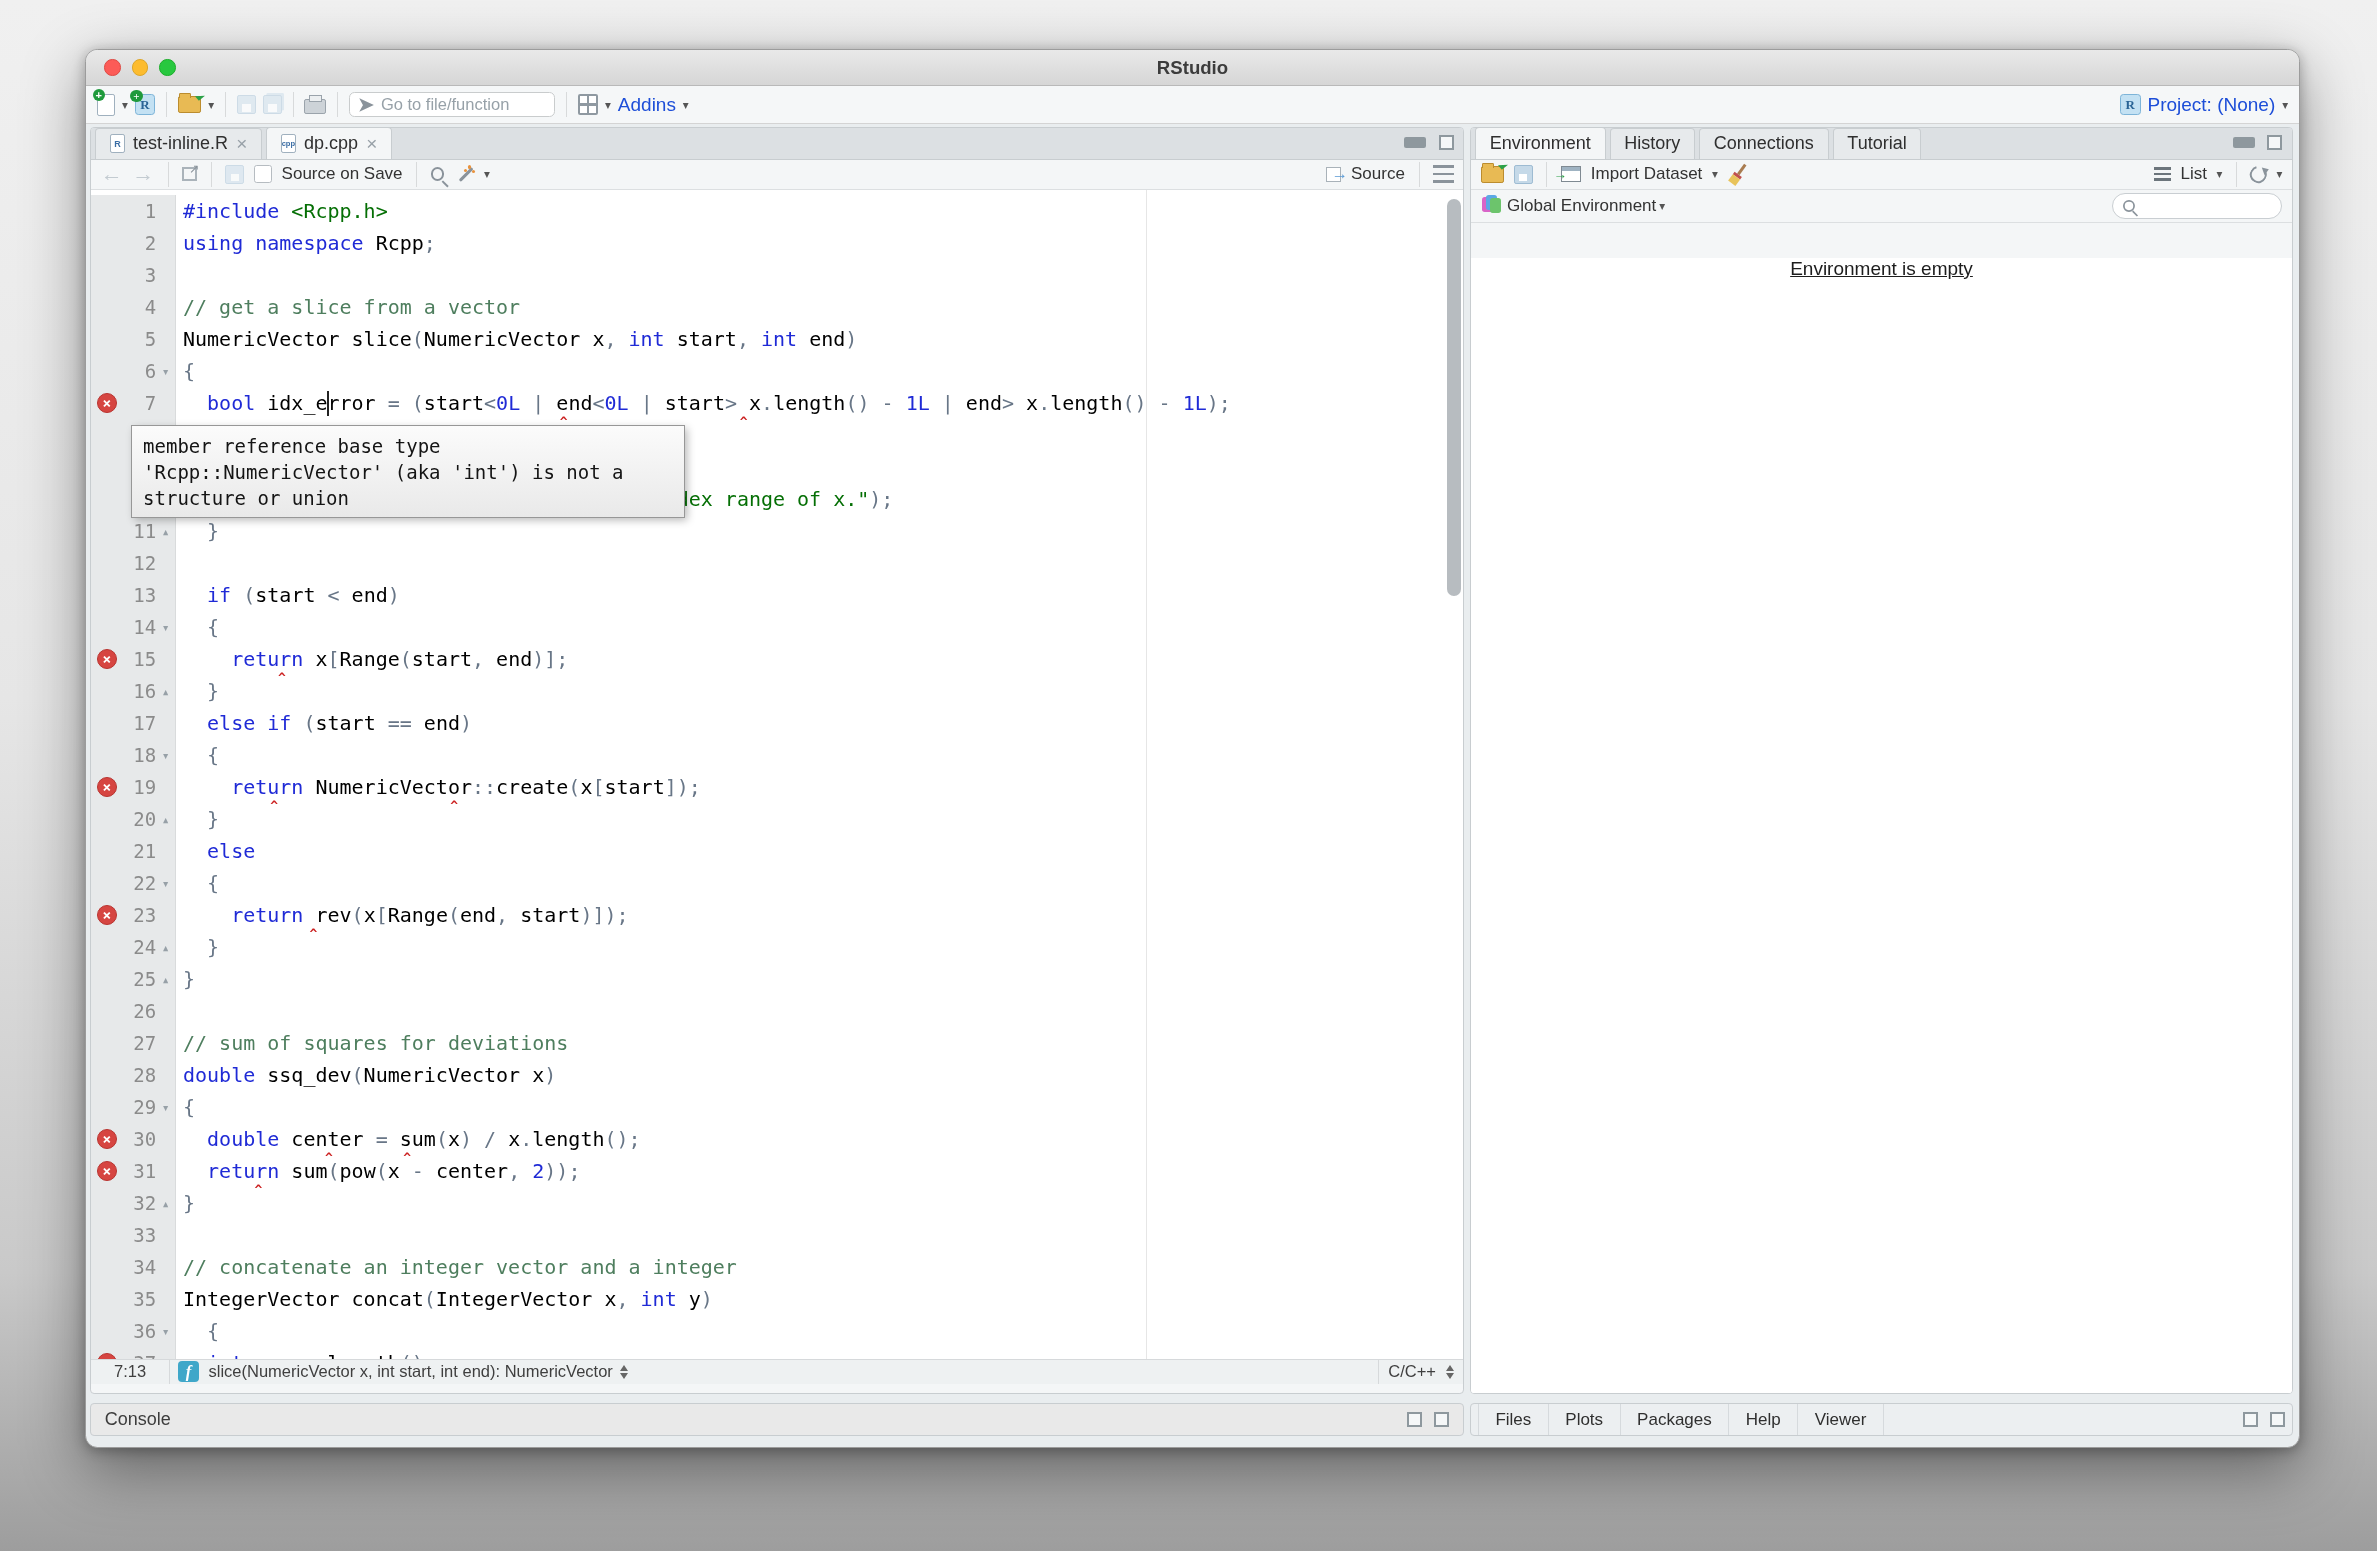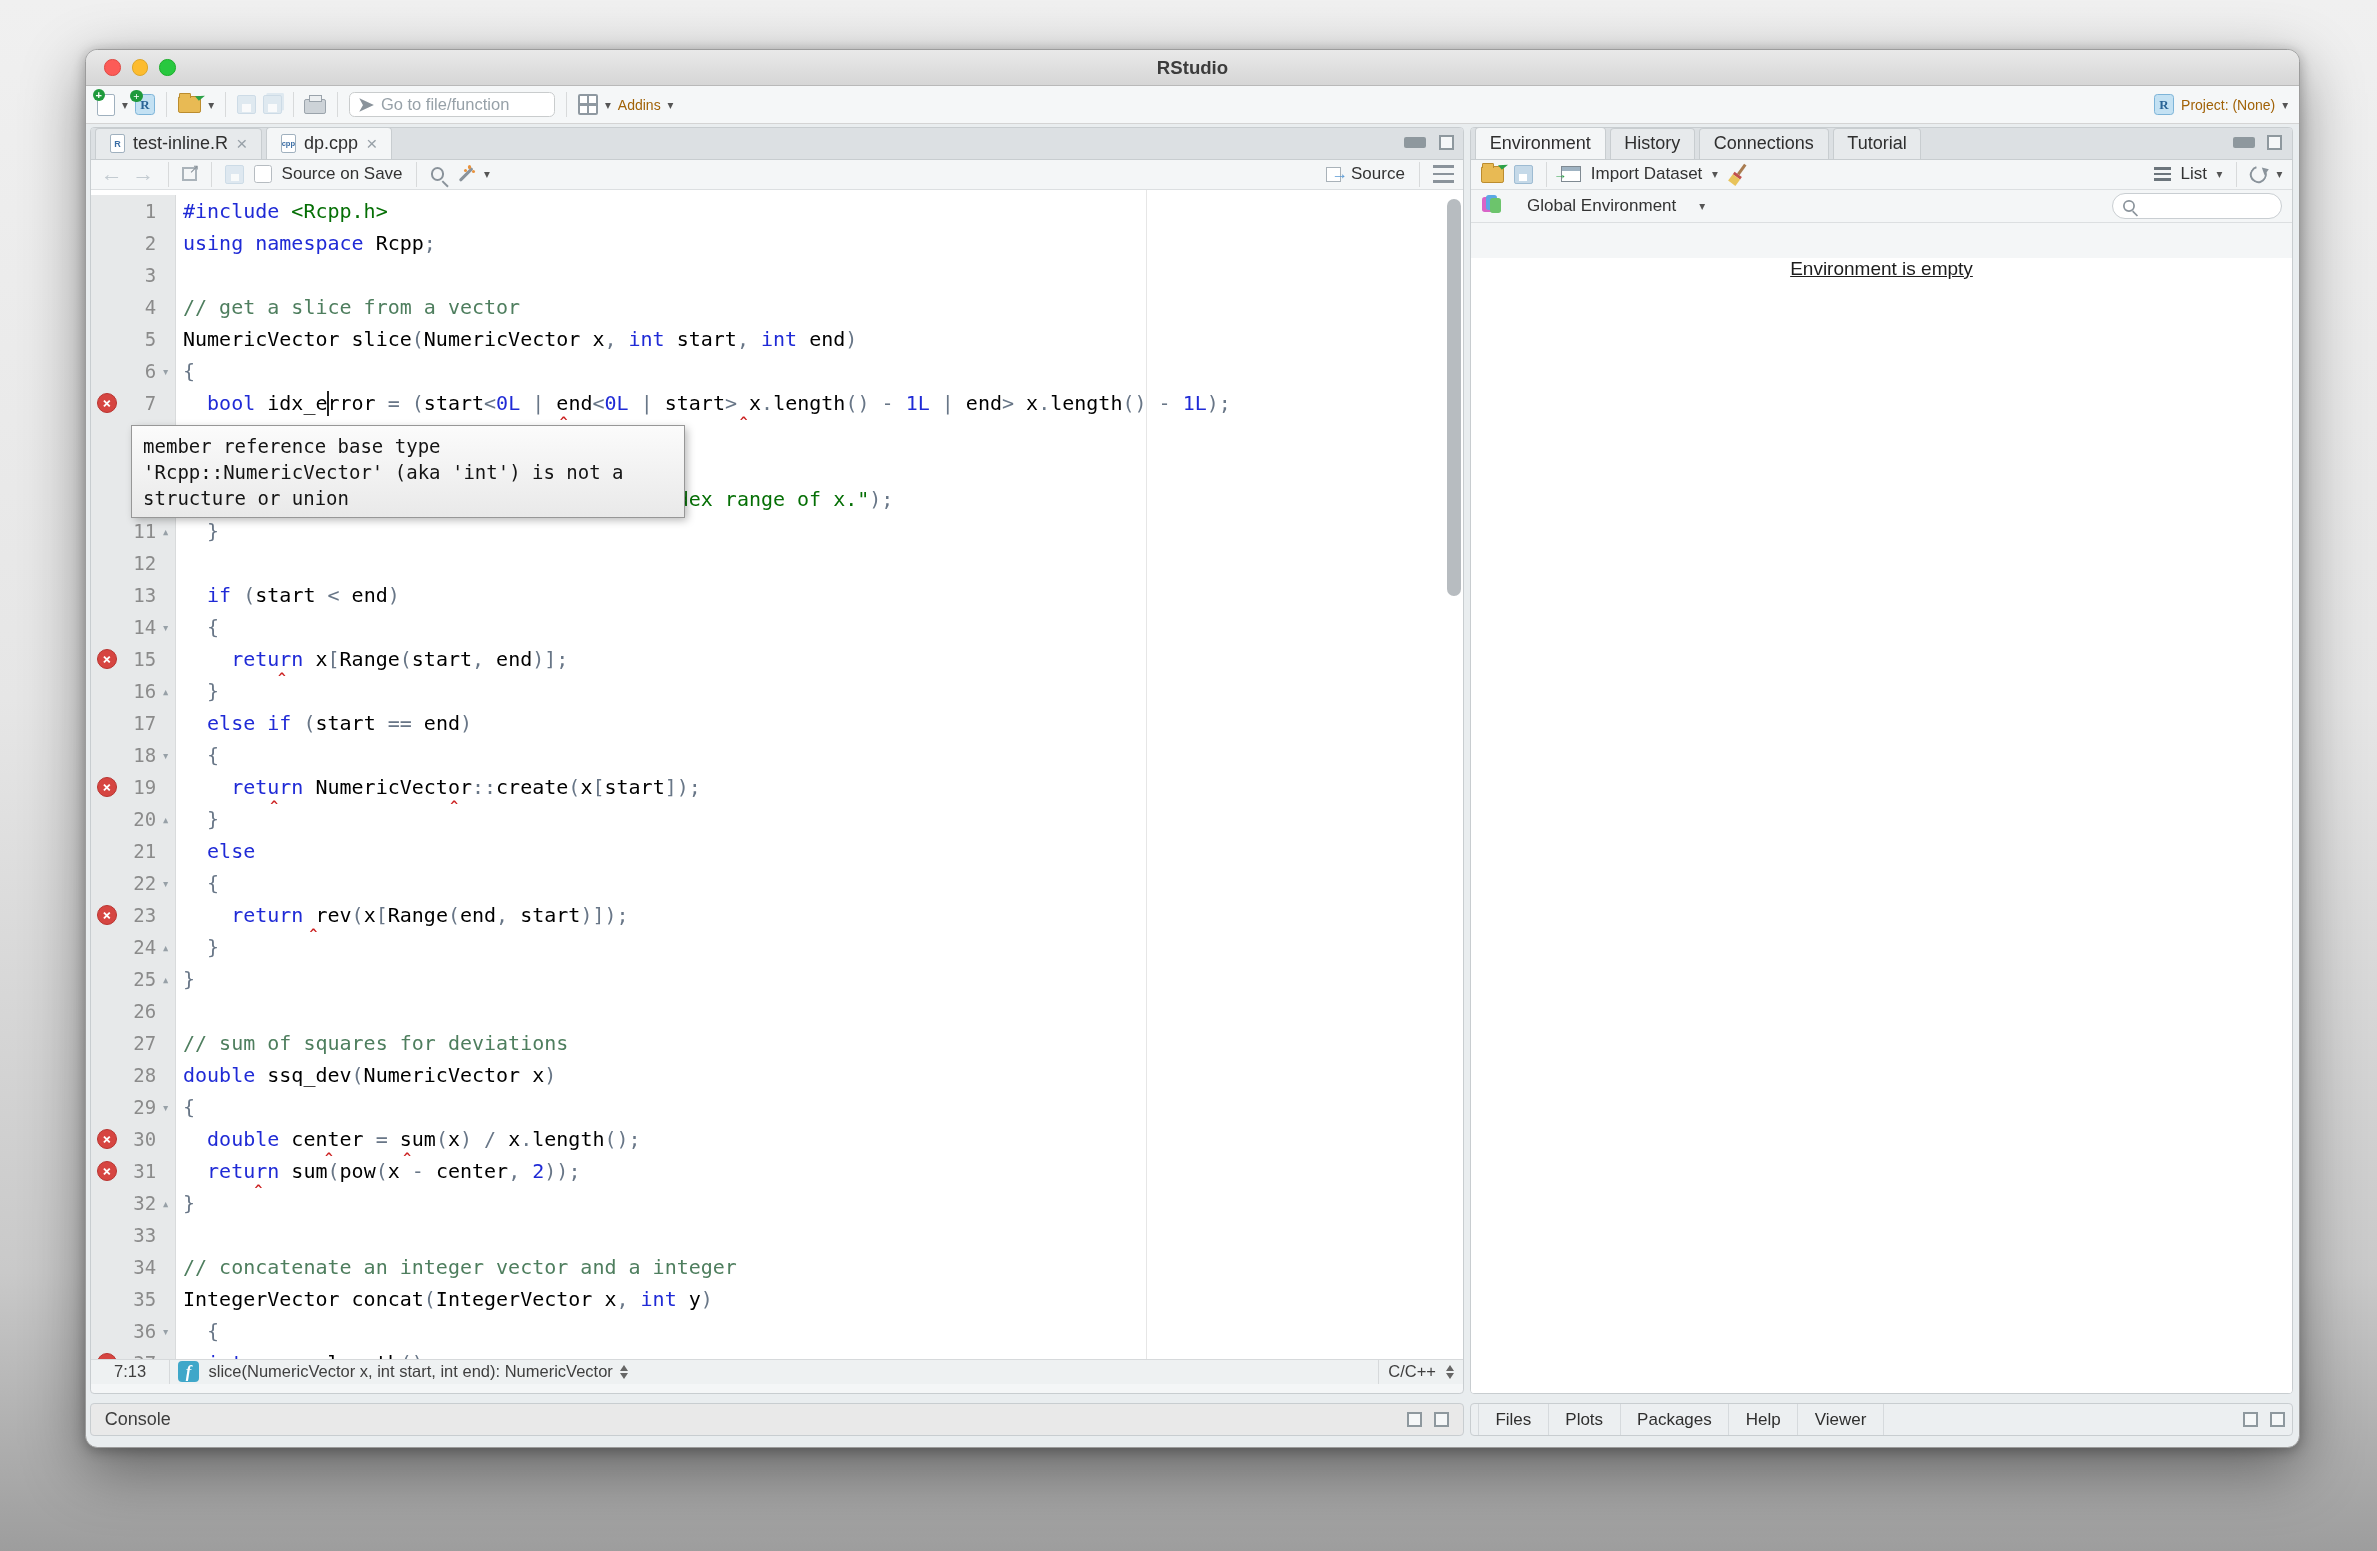--- a/index.html
+++ b/index.html
@@ -20,21 +20,21 @@
   .light.yellow { background:#fdbc2f; border:0.7px solid #dca62a; }
   .light.green { background:#28c83f; border:0.7px solid #1dad2b; }
   .win-title { position:absolute; left:0; right:0; text-align:center; font-size:18.6px; color:#3c3c3c; font-weight:bold; }
 
   
   .main-toolbar { height:38px; background:#f5f7f8; border-bottom:0.7px solid #d4d4d4;
     display:flex; align-items:center; padding:0 11px; gap:6.9px; }
   .tb-sep { width:0.7px; height:25px; background:#d8dadb; margin:0 4.1px; }
   .spacer { flex:1; }
   .dd { font-size:11.7px; color:#555; }
-  .tb-label { font-size:14px; color:#a16207; }
+  .tb-label { font-size:19px; color:#1d4ed8; }
   .goto-box { display:flex; align-items:center; gap:6.9px; width:206px; height:25px;
     background:#fff; border:0.7px solid #c9cccd; border-radius:5.5px; padding:0 8.2px; }
   .goto-box .ph { font-size:16.5px; color:#97a1a8; }
 
   
   .icon { display:inline-flex; align-items:center; justify-content:center; }
   .pg { width:18px; height:22px; background:#fff; border:1.4px solid #9fb0be; border-radius:2.1px;
     position:relative; font-size:9px; color:#3b6ea5; font-weight:bold; display:flex; align-items:center; justify-content:center; }
   .plus { position:absolute; left:-5.5px; top:-5.5px; width:12.4px; height:12.4px; border-radius:50%;
     background:#1f9a3c; color:#fff; font-size:11px; line-height:12.4px; text-align:center; font-weight:bold; }
@@ -145,21 +145,21 @@
   .status-pos { width:79px; text-align:left; border-right:0.7px solid #d6d9db; align-self:stretch; display:flex; align-items:center; justify-content:center; }
   .fn-badge { width:20.6px; height:20.6px; border-radius:4.1px; background:#3fa7c9; color:#fff; margin:0 9.6px 0 8.2px;
     font-family:"Liberation Serif",serif; font-style:italic; font-weight:bold; font-size:16.5px;
     display:flex; align-items:center; justify-content:center; }
   .status-right { margin-left:auto; display:flex; align-items:center; border-left:0.7px solid #d6d9db; align-self:stretch; padding:0 9.6px; gap:2.7px; }
 
   
   .env-toolbar { height:30px; background:#f4f6f7; border-bottom:0.7px solid #dcdfe1; display:flex; align-items:center;
     padding:0 9.6px; gap:9.6px; font-size:17px; color:#333; }
   .scope-row { height:33px; background:#f4f6f7; border-bottom:0.7px solid #dcdfe1; display:flex; align-items:center;
-    padding:0 9.6px; gap:23px; font-size:17px; color:#333; position:relative; }
+    padding:0 9.6px; gap:3px; font-size:17px; color:#333; position:relative; }
   .search-box { position:absolute; right:9.6px; top:3.4px; width:170px; height:26px; background:#fff;
     border:0.7px solid #c9ced2; border-radius:13px; display:flex; align-items:center; padding:0 8.2px; gap:5.5px; }
   .env-body { background:#fff; height:1172px; text-align:center; }
   .env-empty { margin-top:35px; font-size:19px; color:#1d1d1d;text-decoration:underline; }
 
   .ftab { padding:0 16.5px; font-size:17px; color:#2f2f2f; height:32px; display:flex; align-items:center;
     border-right:0.7px solid #d6dadd; }
   .ftab:first-child { border-left:0.7px solid #d6dadd; }
   .console-title { font-size:18px; color:#3c3c3c; }
   .card-icons { margin-left:auto; display:flex; gap:11px; align-items:center; }

